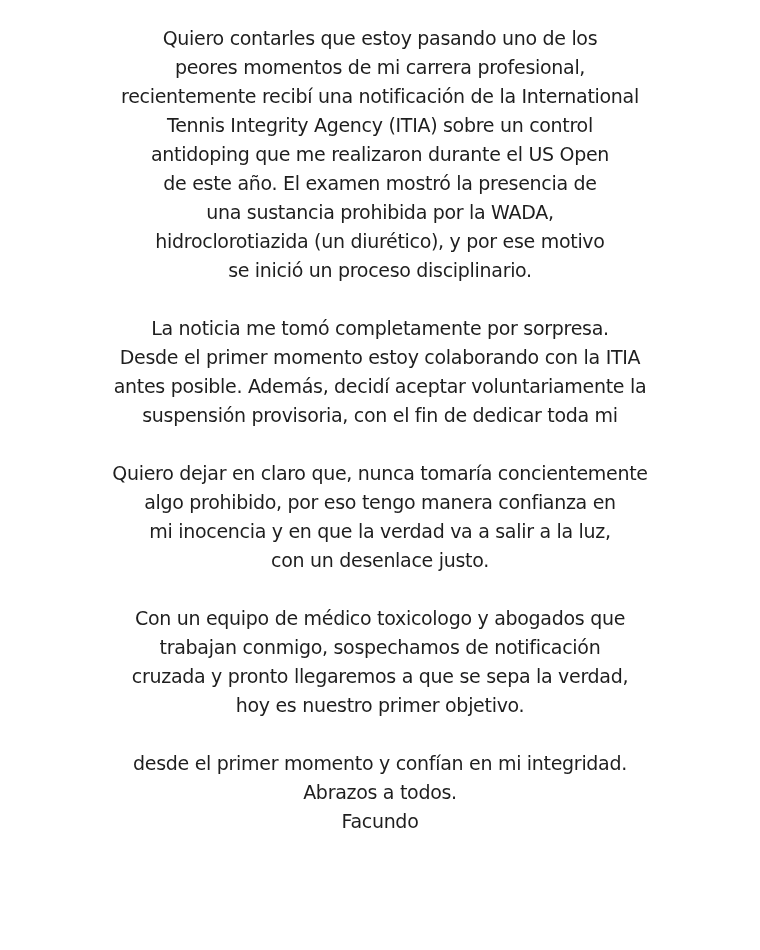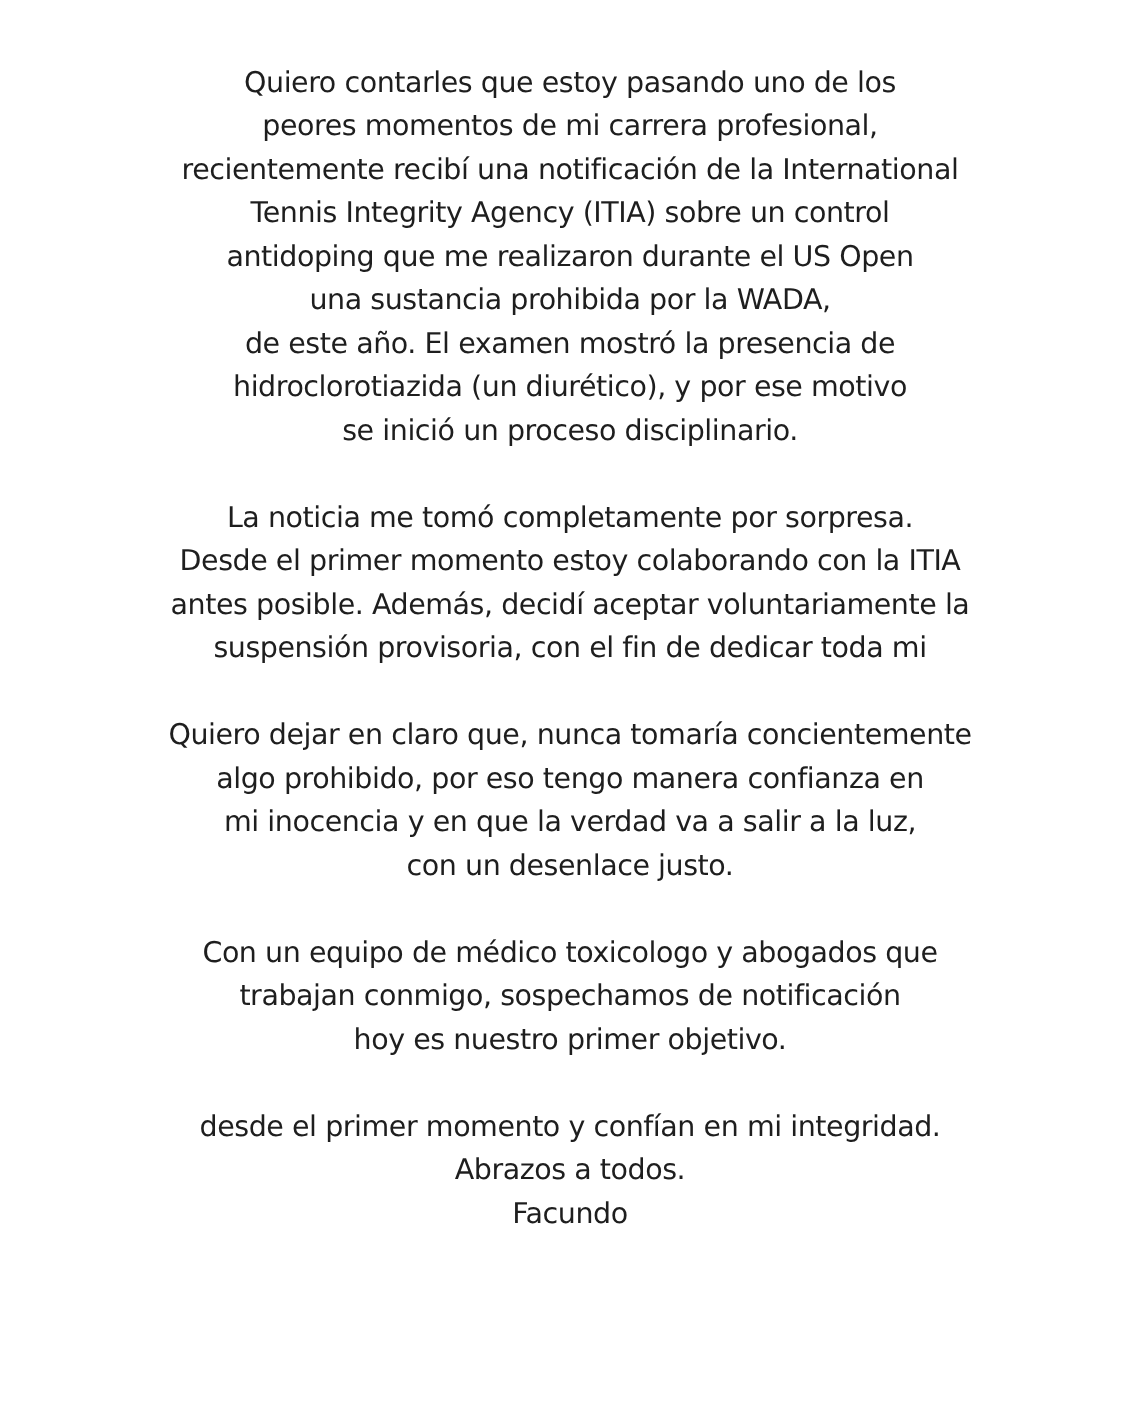--- a/index.html
+++ b/index.html
@@ -18,41 +18,41 @@
       left: 0;
       top: 24px;
       width: 760px;
       text-align: center;
       font-family: "DejaVu Sans", sans-serif;
       font-size: 19px;
       color: #1e1e1e;
       letter-spacing: -0.3px;
     }
     .para {
-      margin: 17px 0 29px 0;
+      margin: 0 0 29px 0;
     }
     .line {
       display: block;
       height: 29px;
       line-height: 29px;
       white-space: pre;
     }
   </style>
 </head>
 <body>
 
 <div class="doc">
   <div class="para">
     <span class="line">Quiero contarles que estoy pasando uno de los</span>
     <span class="line">peores momentos de mi carrera profesional,</span>
     <span class="line">recientemente recibí una notificación de la International</span>
     <span class="line">Tennis Integrity Agency (ITIA) sobre un control</span>
     <span class="line">antidoping que me realizaron durante el US Open</span>
+    <span class="line">de este año. El examen mostró la presencia de</span>
     <span class="line">una sustancia prohibida por la WADA,</span>
-    <span class="line">de este año. El examen mostró la presencia de</span>
     <span class="line">hidroclorotiazida (un diurético), y por ese motivo</span>
     <span class="line">se inició un proceso disciplinario.</span>
   </div>
 
   <div class="para">
     <span class="line">La noticia me tomó completamente por sorpresa.</span>
     <span class="line">Desde el primer momento estoy colaborando con la ITIA</span>
     <span class="line">antes posible. Además, decidí aceptar voluntariamente la</span>
     <span class="line">suspensión provisoria, con el fin de dedicar toda mi</span>
   </div>
@@ -60,20 +60,21 @@
   <div class="para">
     <span class="line">Quiero dejar en claro que, nunca tomaría concientemente</span>
     <span class="line">algo prohibido, por eso tengo manera confianza en</span>
     <span class="line">mi inocencia y en que la verdad va a salir a la luz,</span>
     <span class="line">con un desenlace justo.</span>
   </div>
 
   <div class="para">
     <span class="line">Con un equipo de médico toxicologo y abogados que</span>
     <span class="line">trabajan conmigo, sospechamos de notificación</span>
+    <span class="line">cruzada y pronto llegaremos a que se sepa la verdad,</span>
     <span class="line">hoy es nuestro primer objetivo.</span>
   </div>
 
   <div class="para">
     <span class="line">desde el primer momento y confían en mi integridad.</span>
     <span class="line">Abrazos a todos.</span>
     <span class="line">Facundo</span>
   </div>
 </div>
 

